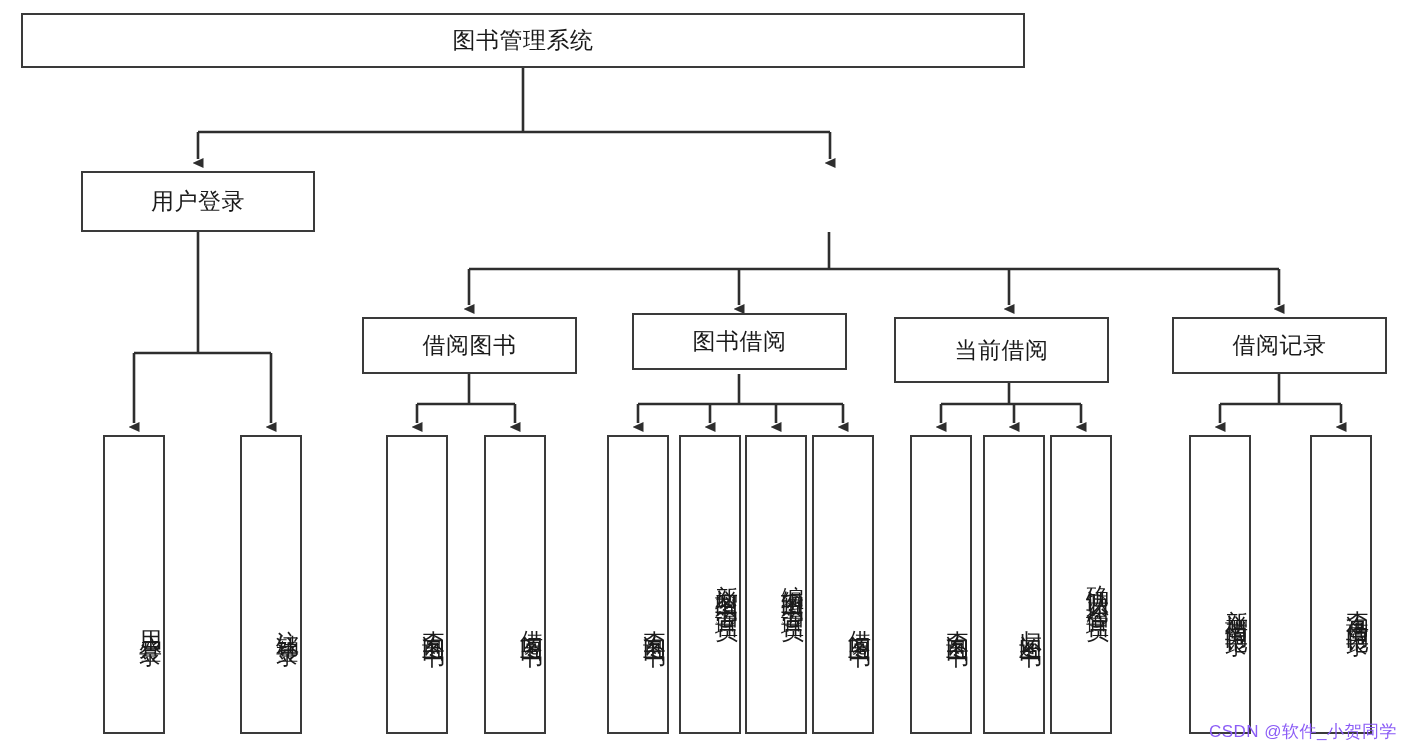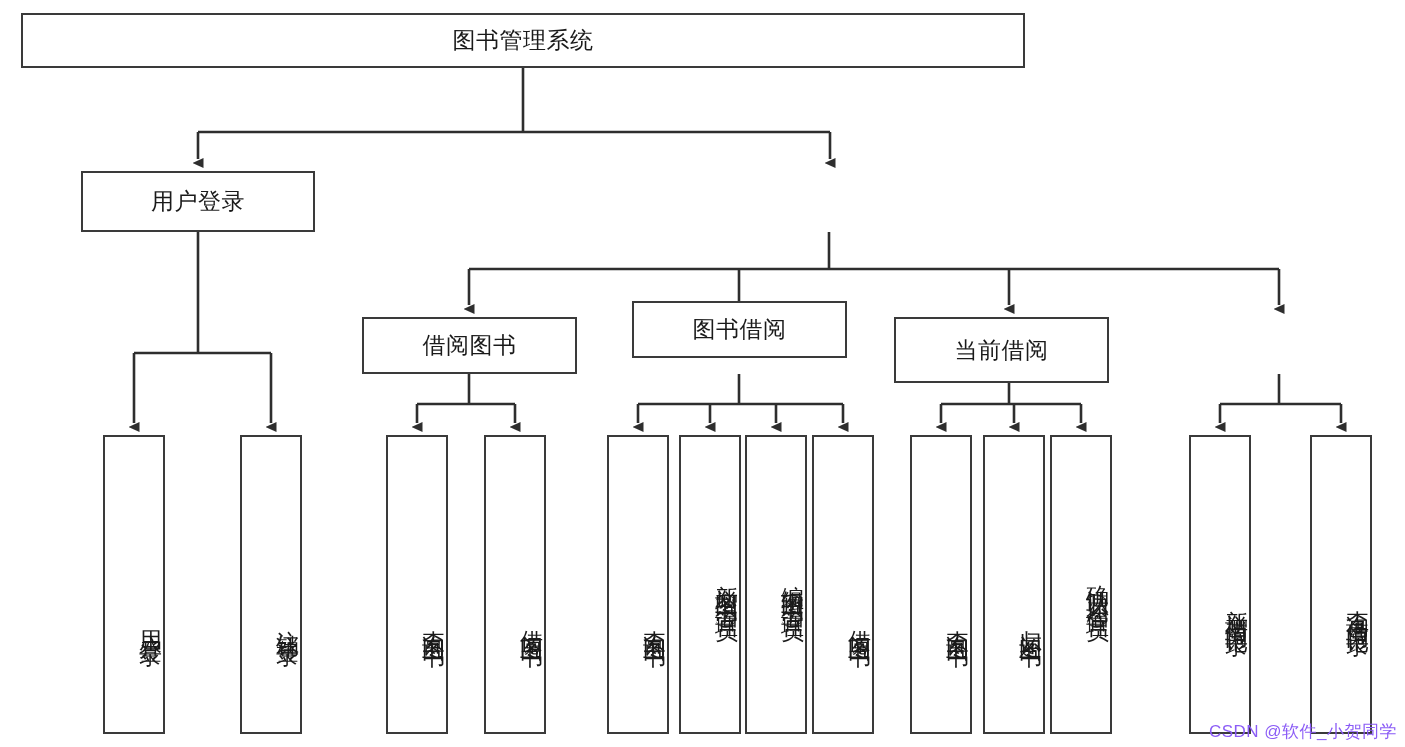--- a/index.html
+++ b/index.html
@@ -126,25 +126,28 @@
     <span class="htext">图书管理系统</span>
   </div>
 
   <div class="node horiz" style="left:81px; top:171px; width:234px; height:61px;">
     <span class="htext">用户登录</span>
   </div>
 
   <div class="node horiz" style="left:362px; top:317px; width:215px; height:57px;">
     <span class="htext">借阅图书</span>
   </div>
-  <div class="node horiz" style="left:632px; top:301px; width:215px; height:57px;justify-content:center;">
+  <div class="node horiz" style="left:632px; top:313px; width:215px; height:57px;justify-content:center;">
     <span class="htext">图书借阅</span>
   </div>
   <div class="node horiz" style="left:894px; top:317px; width:215px; height:66px;">
     <span class="htext">当前借阅</span>
+  </div>
+  <div class="node horiz" style="left:1172px; top:317px; width:215px; height:57px;">
+    <span class="htext">借阅记录</span>
   </div>
 
   <div class="node vert" style="left:103px; top:435px; width:62px; height:299px; padding-top:75px;">
     <span class="vtext">用户登录</span>
   </div>
   <div class="node vert" style="left:240px; top:435px; width:62px; height:299px; padding-top:75px;">
     <span class="vtext">注销登录</span>
   </div>
 
   <div class="node vert" style="left:386px; top:435px; width:62px; height:299px; padding-top:75px;">

